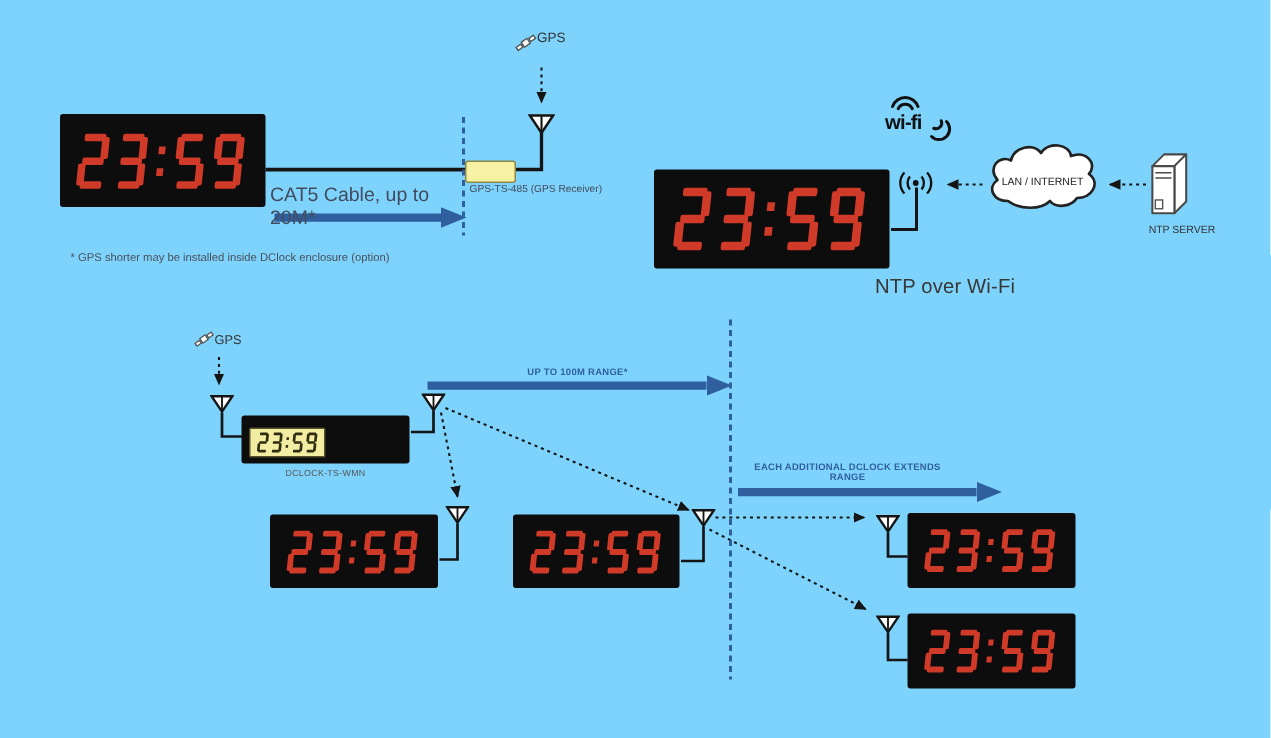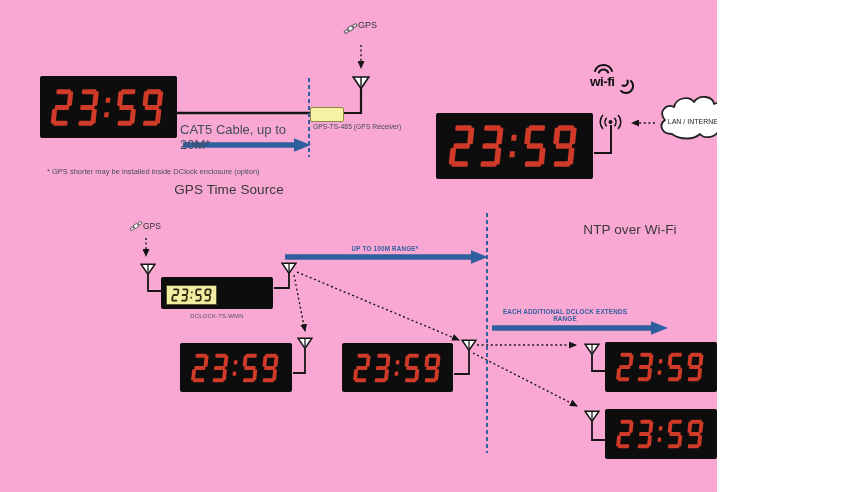--- a/index.html
+++ b/index.html
@@ -1,17 +1,17 @@
 <!DOCTYPE html>
 <html><head>
 <meta charset="utf-8">
 <style>
   html,body{margin:0;padding:0;background:#fff;}
   #stage{
-    position:relative;width:717px;height:492px;background:#f9a8d4;overflow:hidden;
+    position:relative;width:847px;height:492px;background:#7dd3fc;overflow:hidden;
     font-family:"Liberation Sans", sans-serif;color:#3f4656;
   }
   .abs{position:absolute;}
   svg{display:block;}
   .overlay{position:absolute;left:0;top:0;z-index:1;}
   .icon{z-index:3;}
   .lbl{z-index:4;line-height:1.15;}
   .clock{
     position:absolute;z-index:2;background:#0d0d0d;border-radius:2px;
     display:flex;align-items:center;justify-content:center;
@@ -126,21 +126,20 @@
     <polygon points="1.2,1 16.8,1 9,12.6" fill="#fff" stroke="#151515" stroke-width="1.7"></polygon>
     <line x1="9" y1="1" x2="9" y2="12.6" stroke="#151515" stroke-width="1.4"></line>
   </svg>
 
   <div class="receiver-box" style="left:310px;top:107px;width:32px;height:13px;"></div>
   <div class="abs lbl small" style="left:313px;top:123px;width:135px;font-size:6.8px;">GPS-TS-485 (GPS Receiver)</div>
 
   <div class="abs lbl small" style="left:180px;top:123px;width:116px;text-align:left;font-size:13px;">CAT5 Cable, up to 20M*</div>
 
   <div class="abs lbl foot" style="left:47px;top:168px;">* GPS shorter may be installed inside DClock enclosure (option)</div>
-  <div class="abs title" style="left:139px;top:182px;width:180px;">GPS Time Source</div>
 
   <div class="clock" style="left:436px;top:113px;width:157px;height:66px;">
     <div class="disp" style="width:133px;height:44px;">
         <svg viewBox="-2.2 -0.5 60.599999999999994 20" preserveAspectRatio="xMidYMid meet">
           <g transform="translate(0,0) skewX(-6)">
             <rect x="1.3" y="0" width="7.4" height="2.6" rx="0.7" fill="#d03a28"></rect>
             <rect x="7.4" y="1.1" width="2.6" height="7.6" rx="0.7" fill="#d03a28"></rect>
             <rect x="1.3" y="16.4" width="7.4" height="2.6" rx="0.7" fill="#d03a28"></rect>
             <rect x="0" y="10.3" width="2.6" height="7.6" rx="0.7" fill="#d03a28"></rect>
             <rect x="1.3" y="8.2" width="7.4" height="2.6" rx="0.7" fill="#d03a28"></rect>
@@ -201,21 +200,21 @@
       <path d="M3,12 L11,4 L26,4 L18,12 Z"></path>
       <path d="M18,12 L26,4 L26,36 L18,44 Z"></path>
       <rect x="3" y="12" width="15" height="32"></rect>
     </g>
     <line x1="5" y1="16.5" x2="16" y2="16.5" stroke="#4a4a4a" stroke-width="1"></line>
     <line x1="5" y1="20" x2="16" y2="20" stroke="#4a4a4a" stroke-width="1"></line>
     <rect x="5" y="35" width="5" height="6" fill="none" stroke="#4a4a4a" stroke-width="0.9"></rect>
   </svg>
   <div class="abs lbl" style="left:748px;top:150px;width:80px;text-align:center;font-size:7px;color:#333;">NTP SERVER</div>
 
-  <div class="abs title" style="left:560px;top:183px;width:140px;margin-top:39px;">NTP over Wi-Fi</div>
+  <div class="abs title" style="left:560px;top:183px;width:140px;">NTP over Wi-Fi</div>
 
   <svg class="abs icon" style="left:129px;top:219px;" width="14" height="14" viewBox="0 0 16 16">
     <g transform="rotate(-35 8 8)" stroke="#555" stroke-width="1" fill="#fff">
       <rect x="0.5" y="6.8" width="4" height="2.6"></rect>
       <rect x="11.5" y="6.8" width="4" height="2.6"></rect>
       <rect x="5.6" y="5.9" width="4.8" height="4.2"></rect>
     </g>
   </svg>
   <div class="abs lbl" style="left:143px;top:222px;font-size:8.5px;color:#333;">GPS</div>
 

